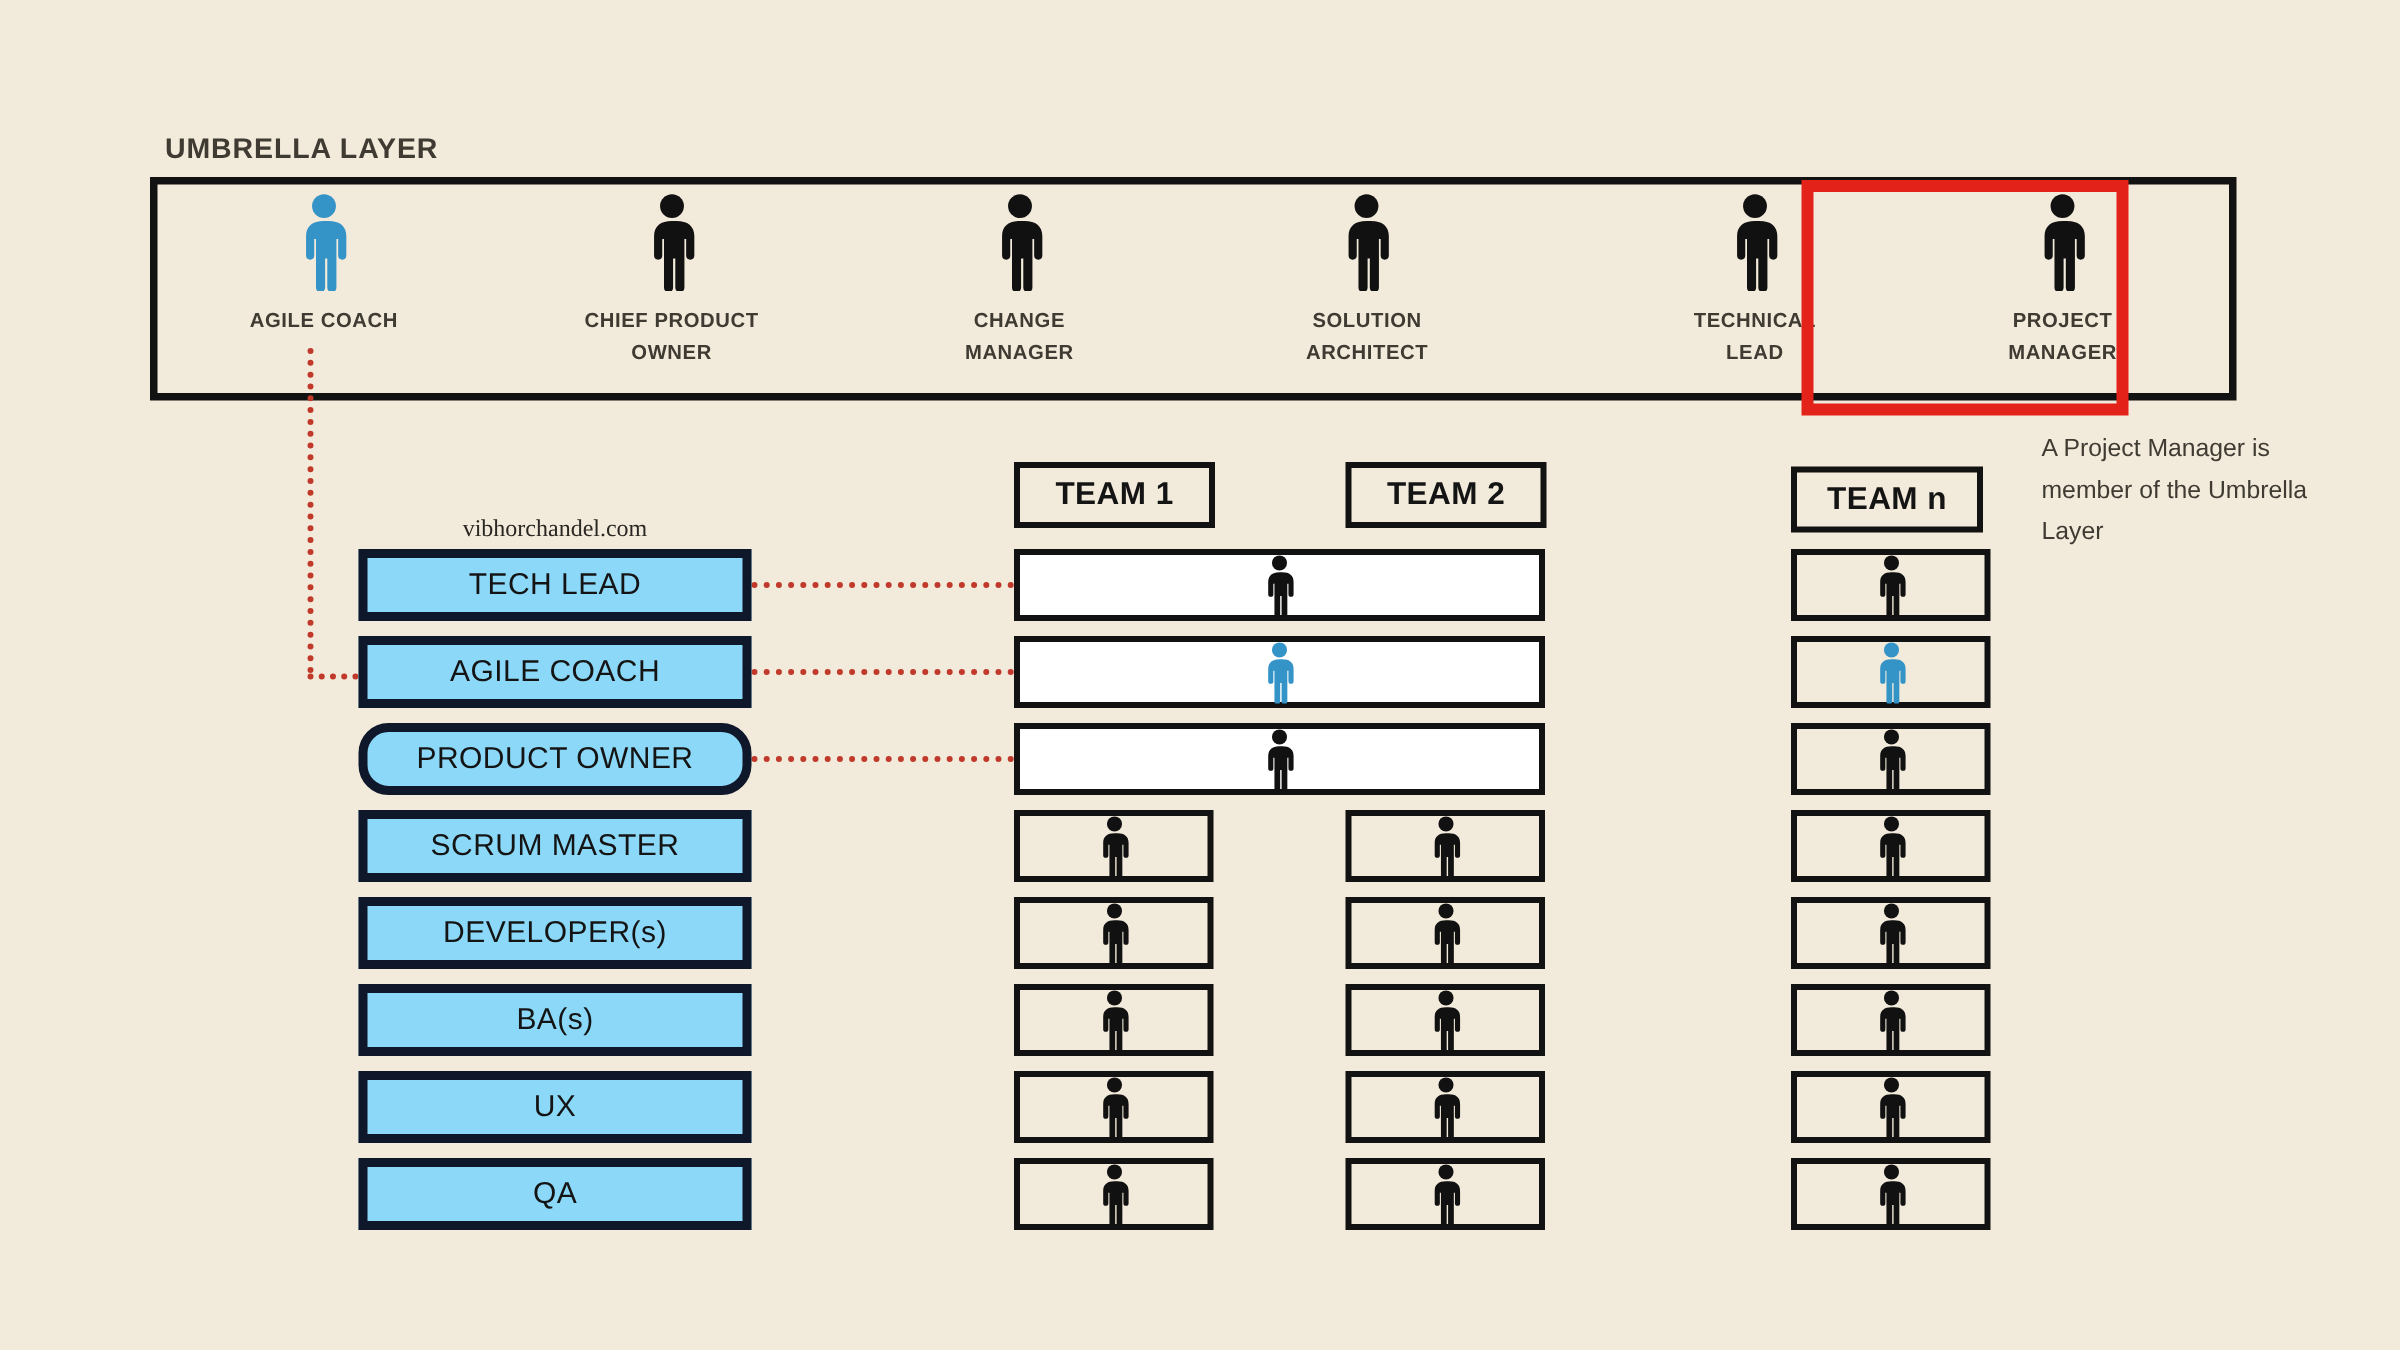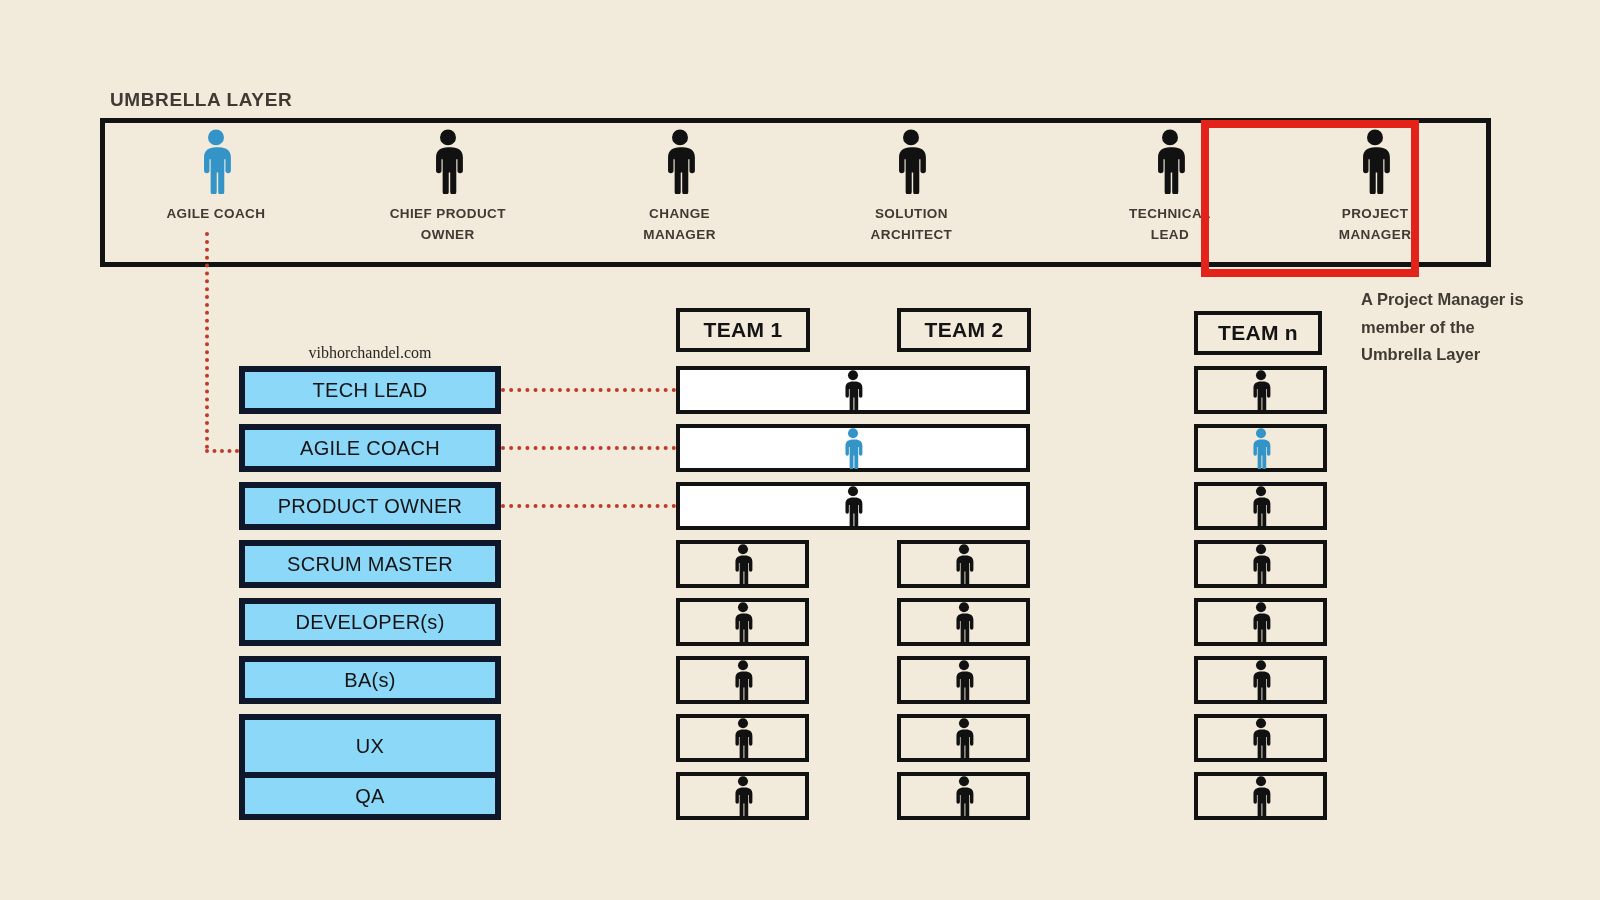--- a/index.html
+++ b/index.html
@@ -83,21 +83,21 @@
     pointer-events: none;
   }
 
   
   #pm-note {
     position: absolute;
     left: 1361px;
     top: 286px;
     width: 180px;
     font-size: 16.5px;
-    font-weight: bold;
+    font-weight: normal;
     color: #3F3B33;
     line-height: 1.68;
   }
 
   
   #watermark {
     position: absolute;
     left: 239px;
     top: 344px;
     width: 262px;
@@ -265,33 +265,33 @@
       <div class="dotted-h" style="left:501px; top:504px; width:175px;"></div>
     </div>
 
   <div id="role-column">
       <div class="role-box" style="top:366px; height:48px;">
         <span>TECH LEAD</span>
       </div>
       <div class="role-box" style="top:424px; height:48px;">
         <span>AGILE COACH</span>
       </div>
-      <div class="role-box" style="top:482px; height:48px;">
+      <div class="role-box" style="top:482px; height:48px;border-radius:20px;">
         <span>PRODUCT OWNER</span>
       </div>
       <div class="role-box" style="top:540px; height:48px;">
         <span>SCRUM MASTER</span>
       </div>
       <div class="role-box" style="top:598px; height:48px;">
         <span>DEVELOPER(s)</span>
       </div>
       <div class="role-box" style="top:656px; height:48px;">
         <span>BA(s)</span>
       </div>
-      <div class="role-box" style="top:714px; height:64px;">
+      <div class="role-box" style="top:714px; height:48px;">
         <span>UX</span>
       </div>
       <div class="role-box" style="top:772px; height:48px;">
         <span>QA</span>
       </div>
     </div>
 
   <div id="team-headers">
       <div class="team-header" style="left:676px; top:308px; width:134px;">
         <span>TEAM 1</span>

